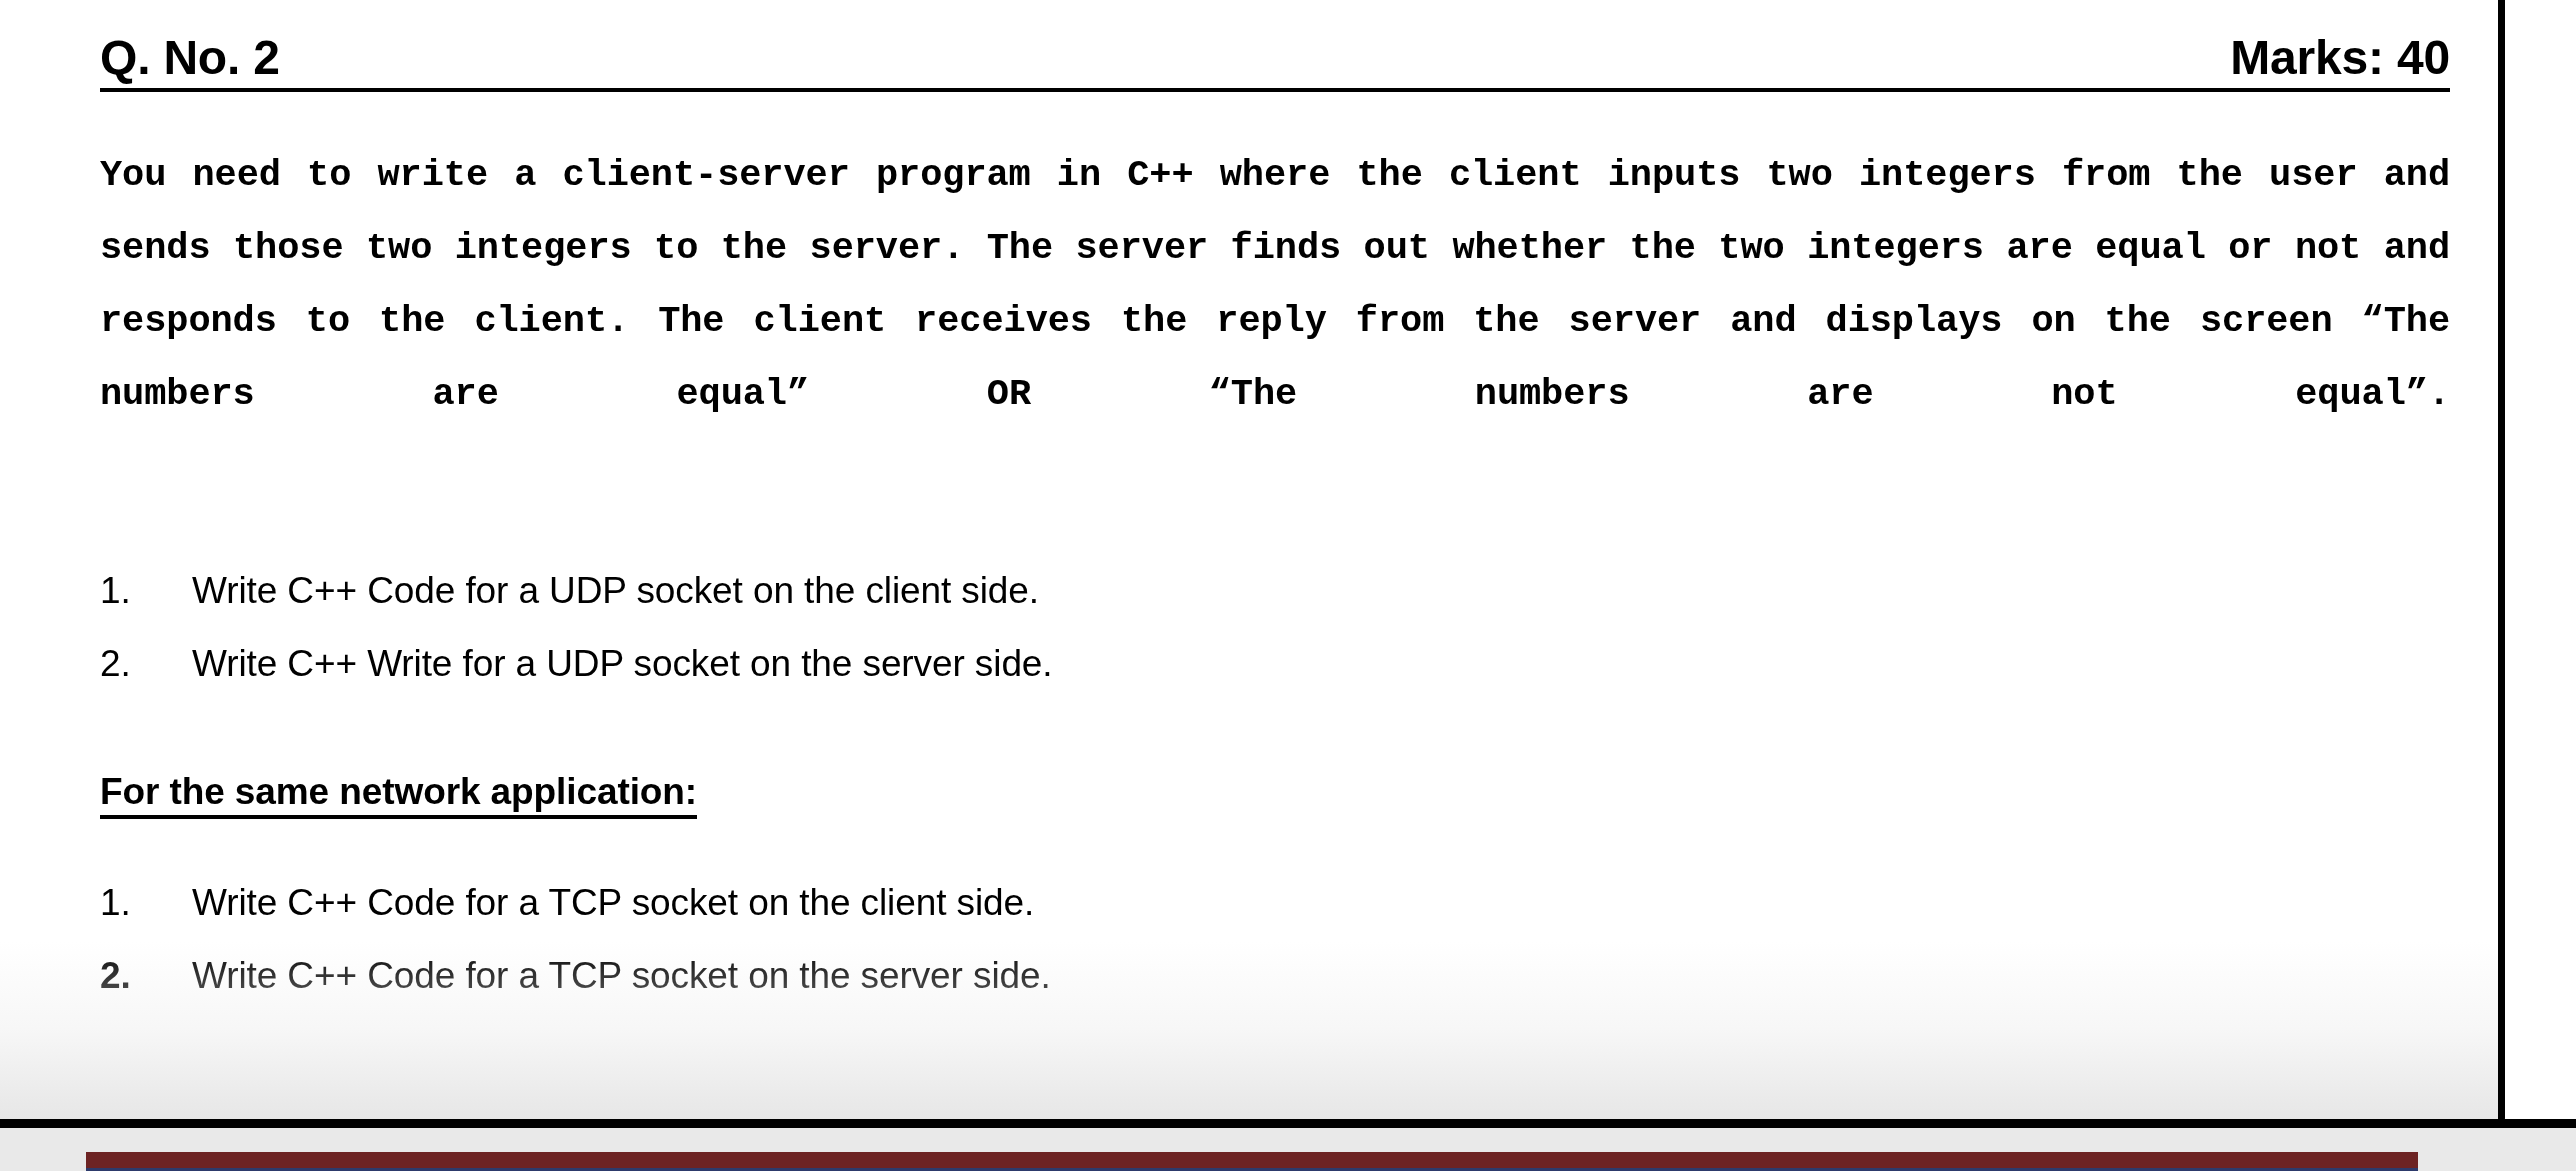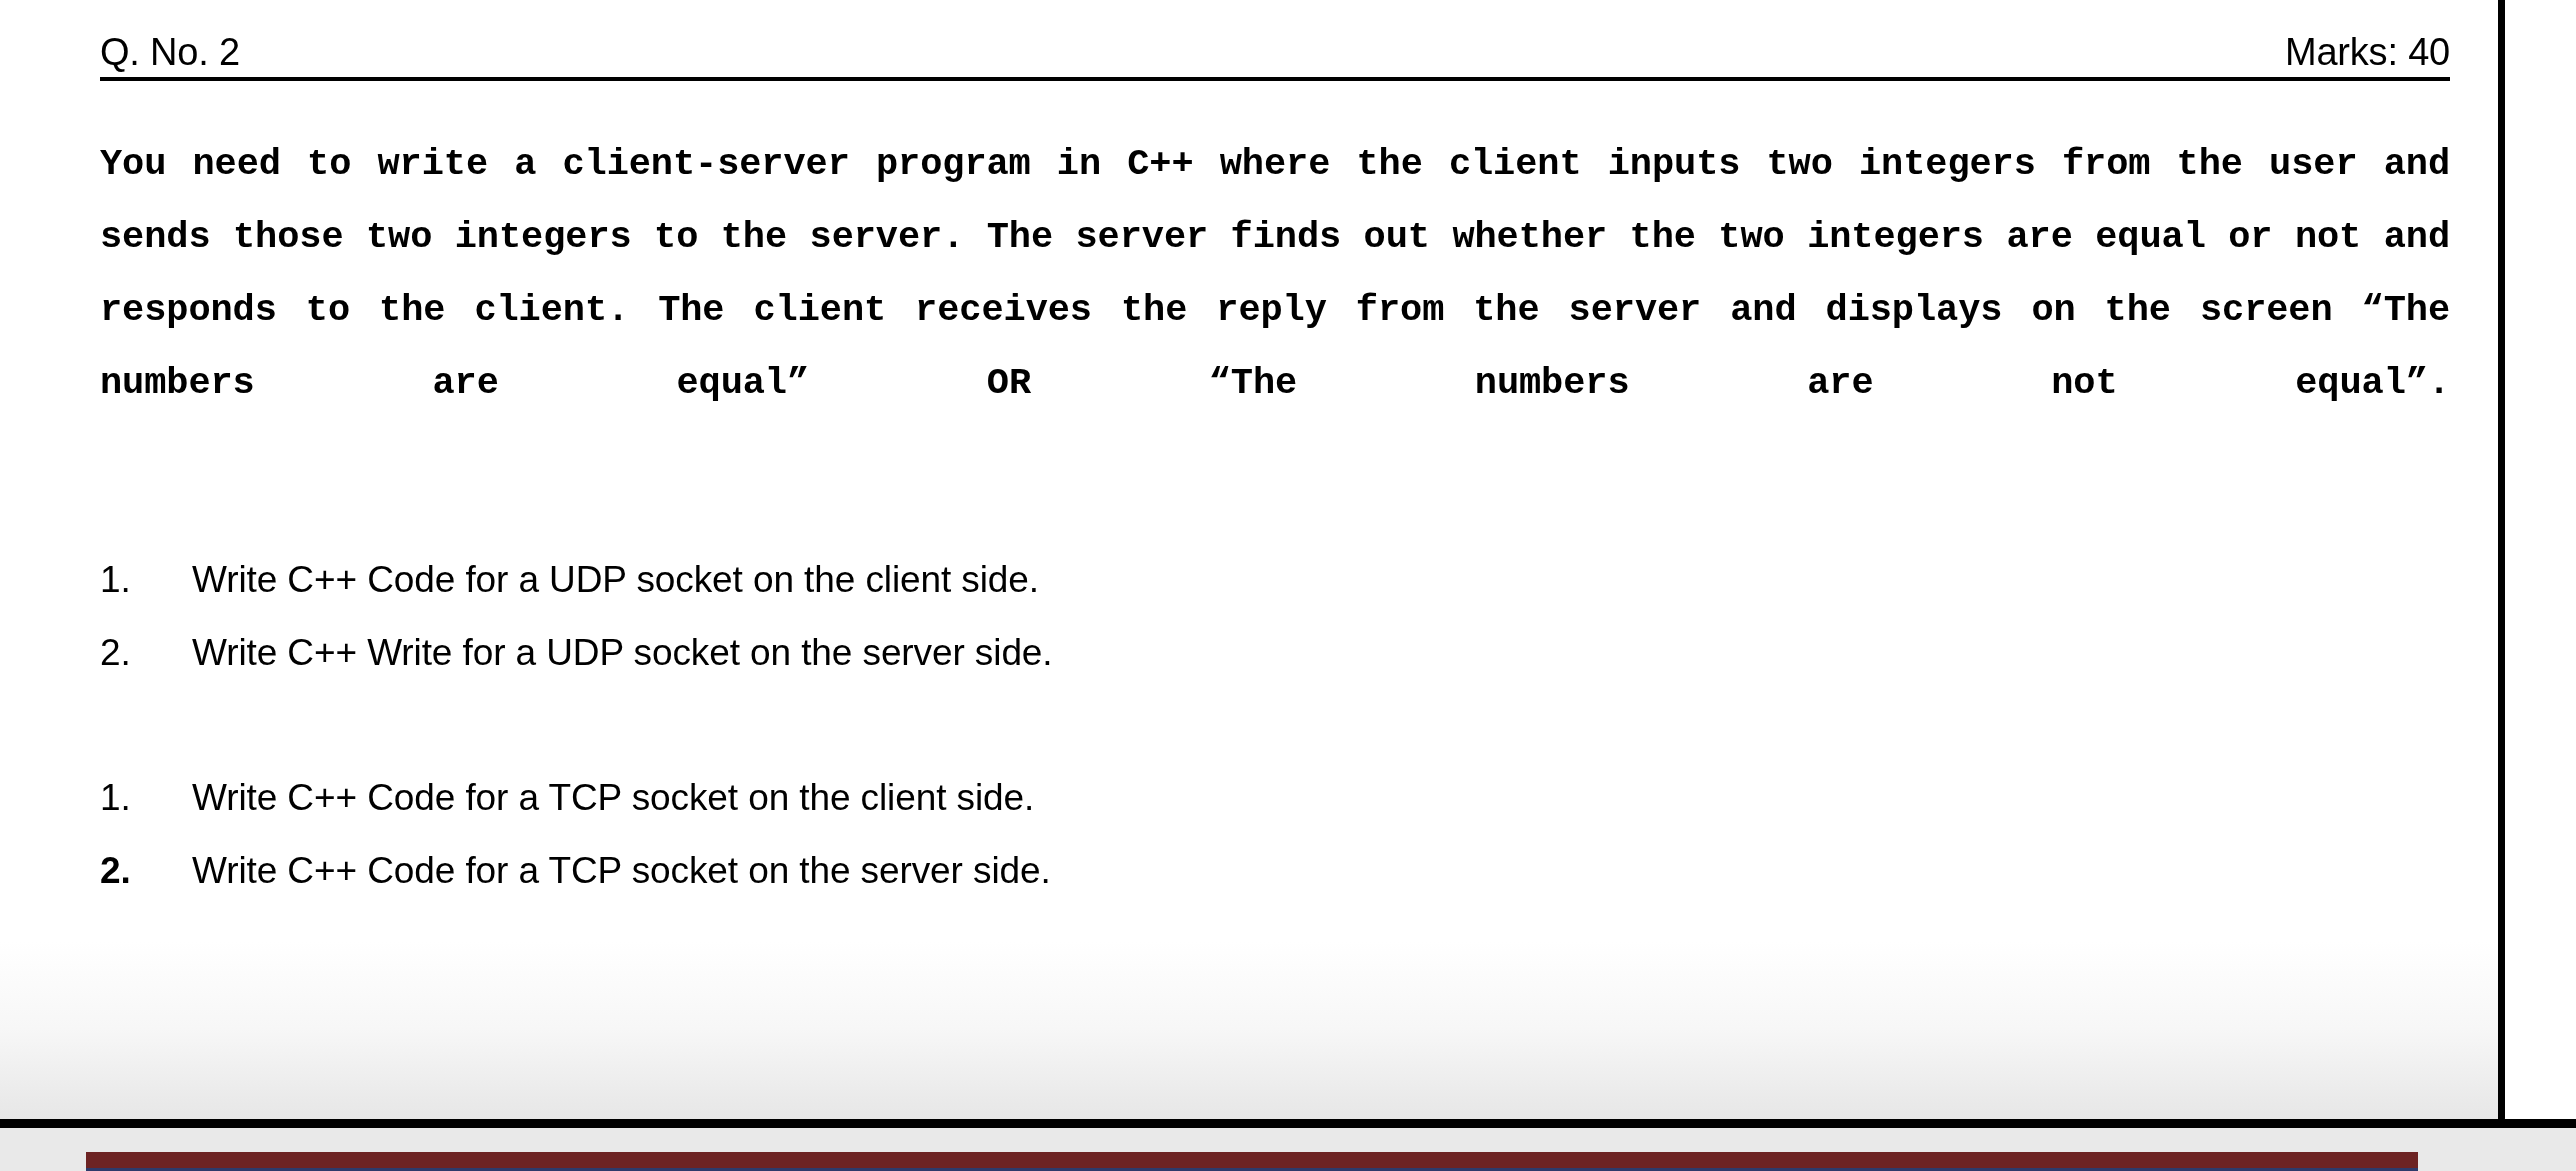--- a/index.html
+++ b/index.html
@@ -44,22 +44,22 @@
     display: flex;
     align-items: flex-end;
     justify-content: space-between;
     border-bottom: 4.3px solid #000000;
     padding-bottom: 4.3px;
     margin-bottom: 47px;
   }
   .header-row .h-left,
   .header-row .h-right {
     font-family: "Liberation Sans", sans-serif;
-    font-weight: normal;
-    font-size: 38px;
+    font-weight: bold;
+    font-size: 48px;
     line-height: 1.05;
     letter-spacing: -0.2px;
     white-space: nowrap;
   }
 
   
   .body-para {
     font-family: Liberation Mono, monospace;
     font-weight: bold;
     font-size: 37px;
@@ -198,20 +198,21 @@
         <li class="li-row">
           <span class="li-marker">2.</span>
           <span class="li-text">Write C++ Write for a UDP socket on the server side.</span>
         </li>
       </ol>
     </div>
 
     <div class="spacer-block"></div>
 
     <div>
+      <div class="section-heading">For the same network application:</div>
 
       <ol class="num-list">
         <li class="li-row">
           <span class="li-marker">1.</span>
           <span class="li-text">Write C++ Code for a TCP socket on the client side.</span>
         </li>
         <li class="li-row bold-marker">
           <span class="li-marker">2.</span>
           <span class="li-text">Write C++ Code for a TCP socket on the server side.</span>
         </li>

